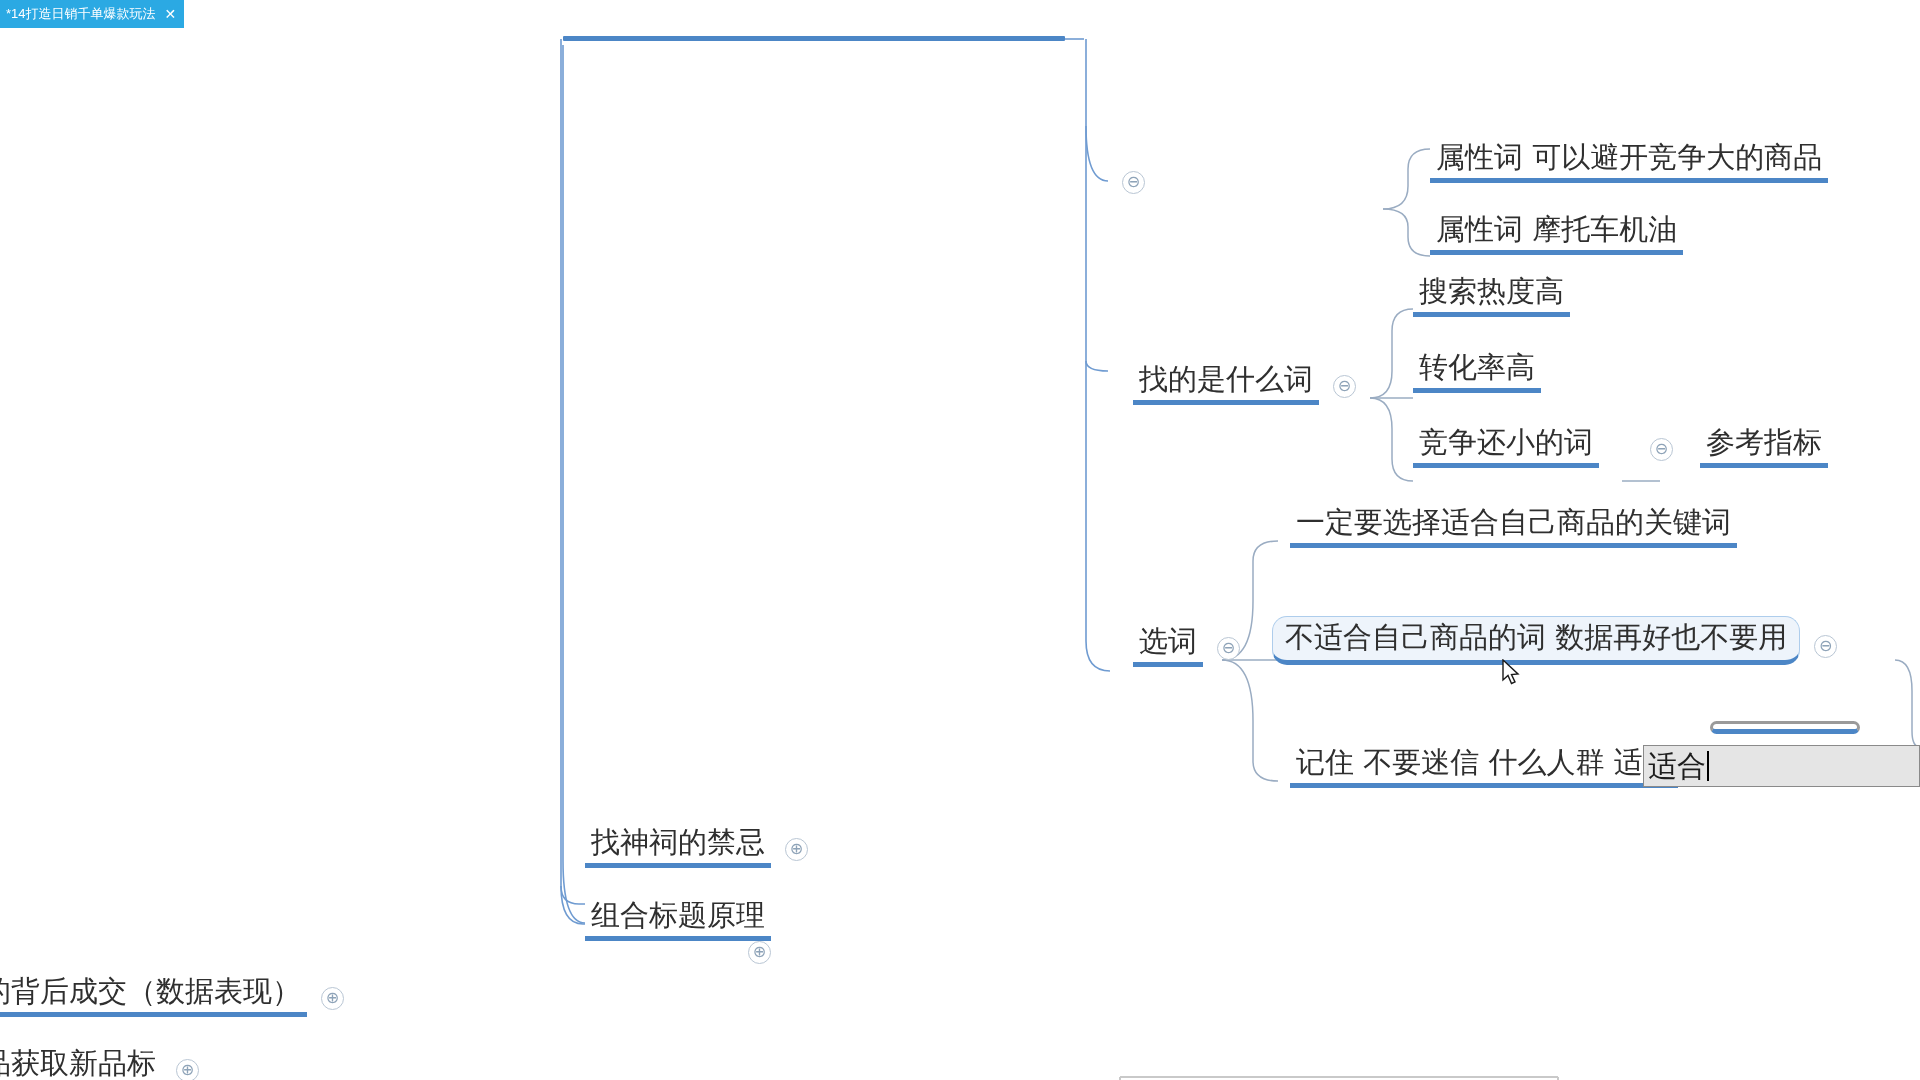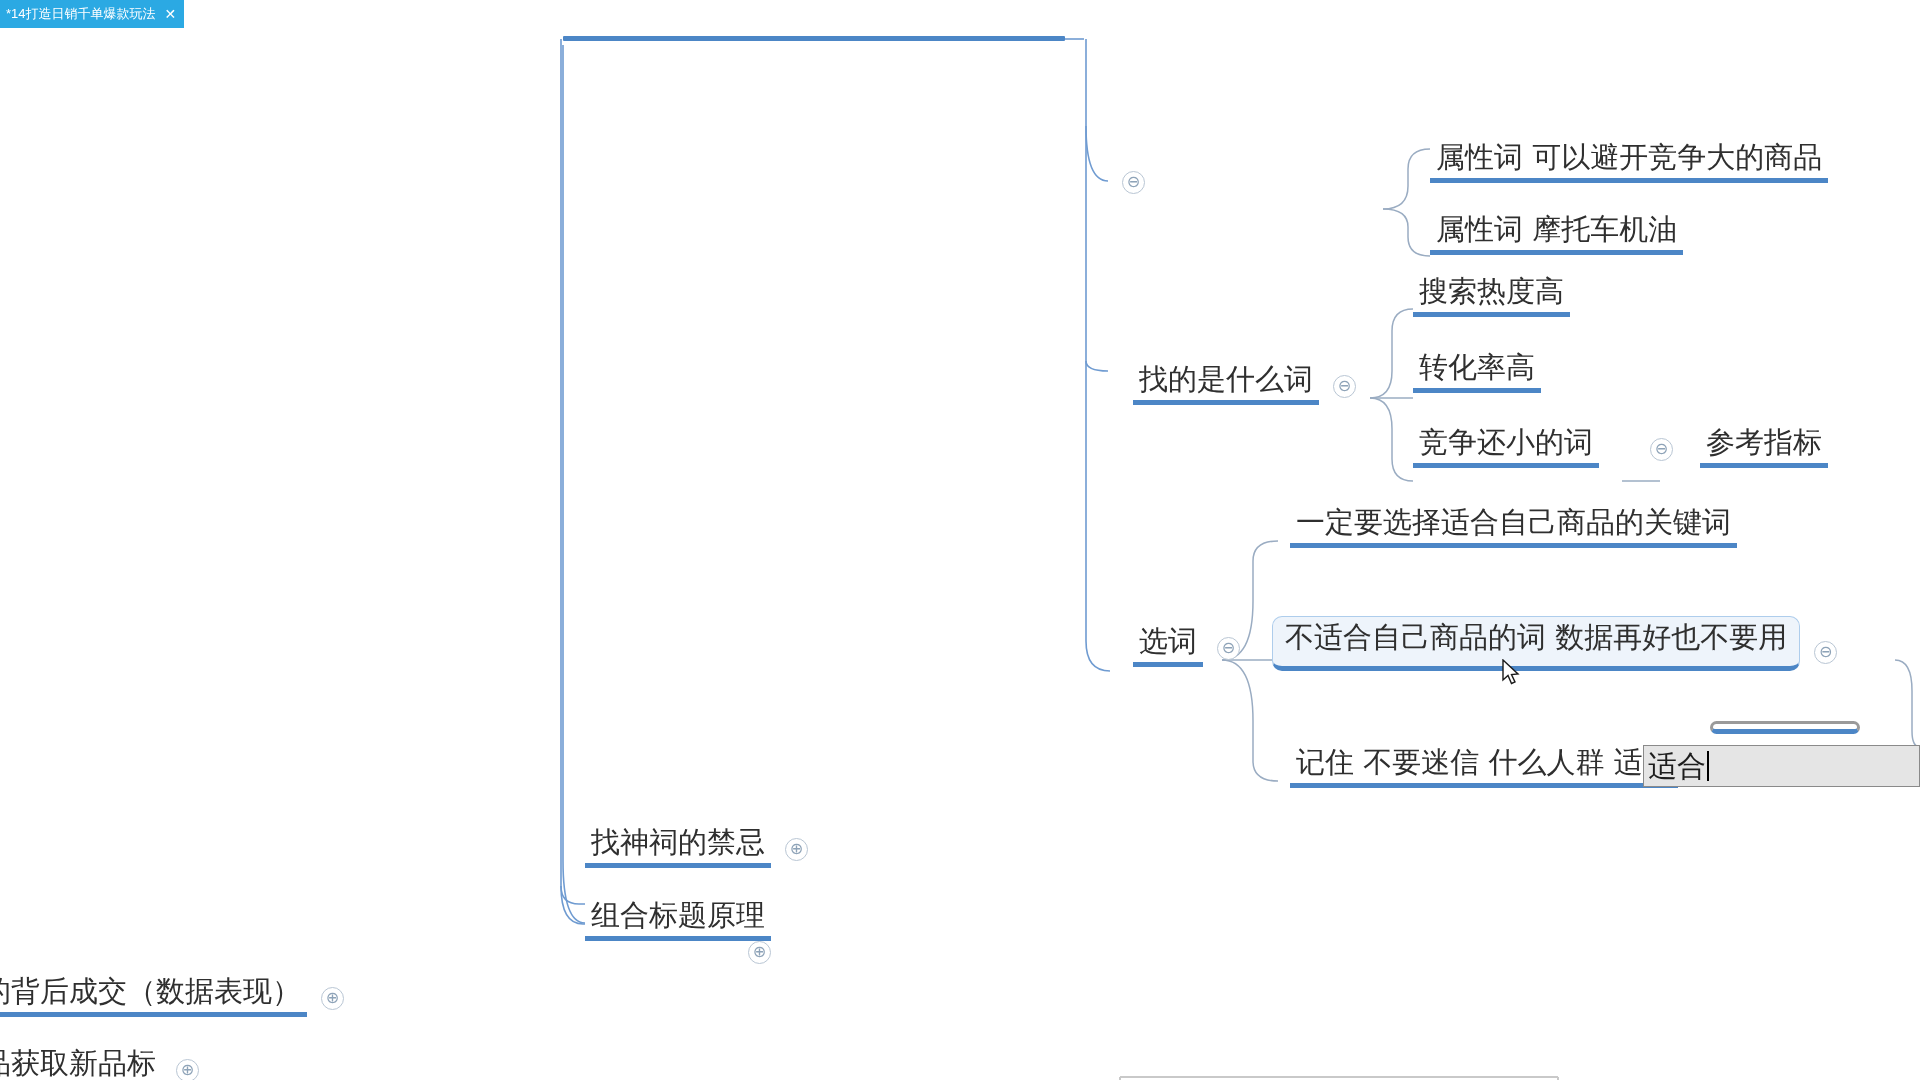--- a/index.html
+++ b/index.html
@@ -56,22 +56,22 @@
     line-height:36px;
     padding: 0 6px 3px 6px;
     border-bottom: 5px solid #4c86c6;
     font-family: "DejaVu Sans", "Liberation Sans", sans-serif;
     box-sizing:border-box;
   }
   .node.sel .txt {
     background:#eef4fb;
     border:1px solid #aecdec;
     border-bottom:5px solid #4c86c6;
-    border-radius:10px;
-    padding: 2px 12px 11px 12px;
+    border-radius:15px;
+    padding: 2px 12px 5px 12px;
   }
   .node.edit .txt {
     background:#ffffff;
     border:3px solid #9a9a9a;
     border-bottom:5px solid #4c86c6;
     border-radius:7px;
     padding: 2px 10px 3px 10px;
     min-width: 150px;
   }
 

